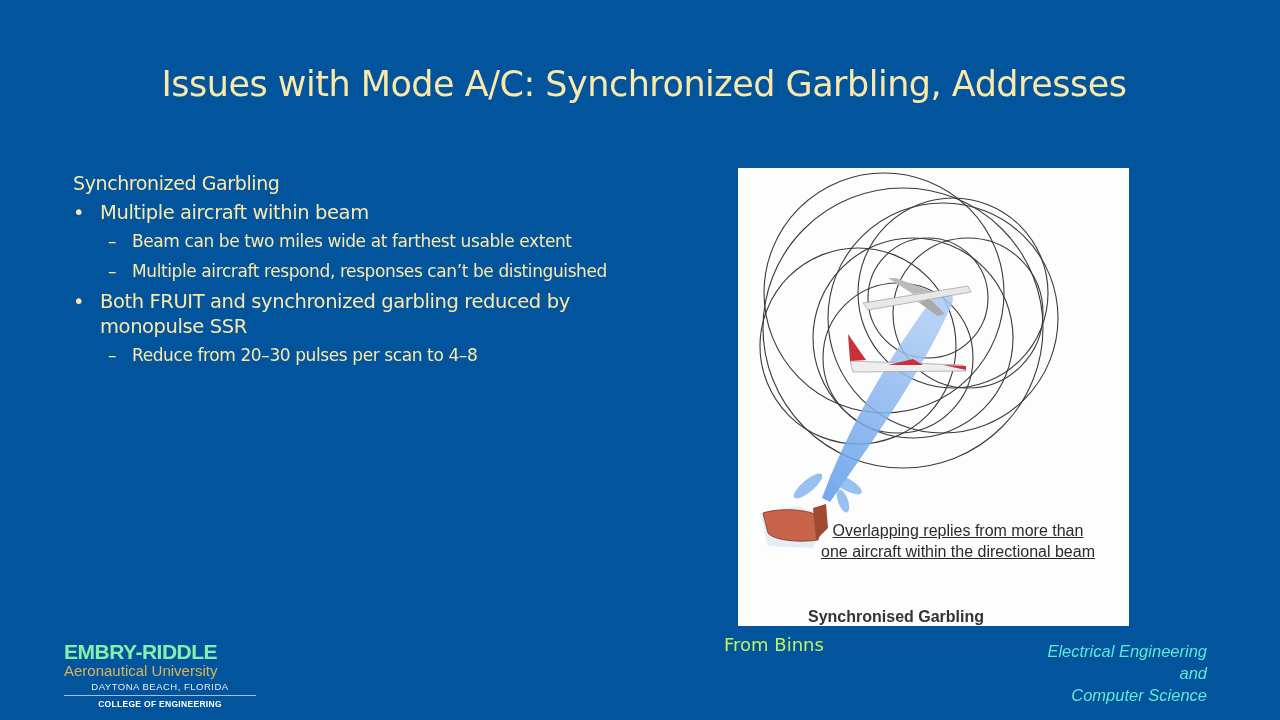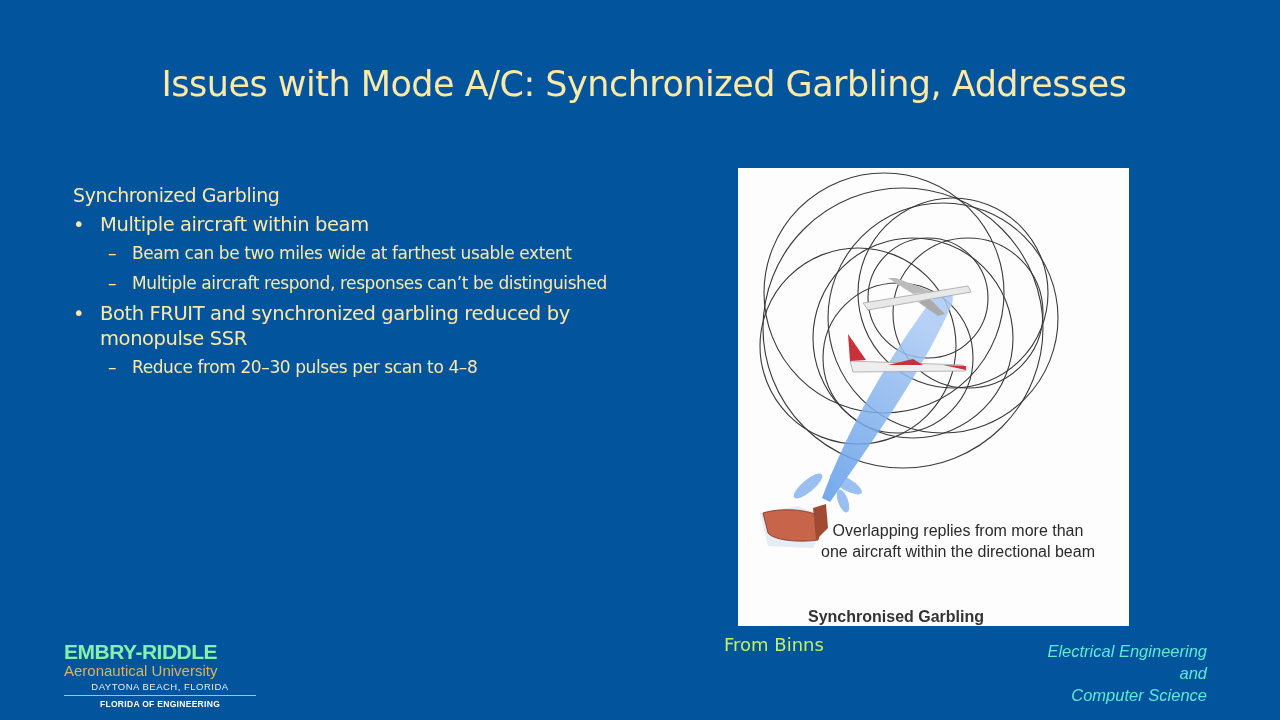--- a/index.html
+++ b/index.html
@@ -11,35 +11,35 @@
   }
   .slide { position: absolute; inset: 0; background: #02549c; }
   .title {
     position: absolute; left: 0; right: 0; top: 64px;
     text-align: center; color: #fbe9a9;
     font-family: "DejaVu Sans", sans-serif;
     font-size: 35px; letter-spacing: -0.5px; padding-left: 8px;
   }
   .body-text {
     position: absolute; left: 73px; top: 172px; width: 560px;
-    color: #fbe9a9; font-family: "DejaVu Sans", sans-serif; margin-top: 12px;
+    color: #fbe9a9; font-family: "DejaVu Sans", sans-serif;
   }
   .heading { font-size: 19px; margin-bottom: 6px; letter-spacing: -0.4px; }
   .l1 { position: relative; padding-left: 27px; font-size: 19.5px; line-height: 25px; margin: 6px 0 4px 0; letter-spacing: -0.4px; }
   .l1 .bullet { position: absolute; left: 0; top: 0; }
   .l2 { position: relative; padding-left: 59px; font-size: 17px; line-height: 24px; margin: 4px 0 6px 0; letter-spacing: -0.4px; }
   .l2 .dash { position: absolute; left: 35px; top: 0; }
   .figure {
     position: absolute; left: 738px; top: 168px; width: 391px; height: 458px;
     background: #fdfdfd;
   }
   .figure svg { position: absolute; left: 0; top: 0; }
   .fig-caption-text {
     position: absolute; left: 80px; top: 352px; width: 280px;
-    text-align: center; color: #2a2a2a; font-size: 16px; line-height: 21px;
+    text-align: center; color: #2a2a2a; font-size: 16px; line-height: 21px; text-decoration: underline;
   }
   .fig-title {
     position: absolute; left: 70px; top: 440px; color: #333;
     font-weight: bold; font-size: 16px;
   }
   .source {
     position: absolute; left: 724px; top: 634px; color: #bef264;
     font-family: "DejaVu Sans", sans-serif; font-size: 18px;
   }
   .logo { position: absolute; left: 64px; top: 642px; width: 192px; }
@@ -130,21 +130,21 @@
     <div class="fig-title">Synchronised Garbling</div>
   </div>
 
   <div class="source">From Binns</div>
 
   <div class="logo">
     <div class="l-main">EMBRY-RIDDLE</div>
     <div class="l-sub">Aeronautical University</div>
     <div class="l-loc">DAYTONA BEACH, FLORIDA</div>
     <div class="l-rule"></div>
-    <div class="l-col">FLORIDA OF ENGINEERING</div>
+    <div class="l-col">COLLEGE OF ENGINEERING</div>
   </div>
 
   <div class="dept">
     <div>Electrical Engineering</div>
     <div>and</div>
     <div>Computer Science</div>
   </div>
 
 </div>
 

